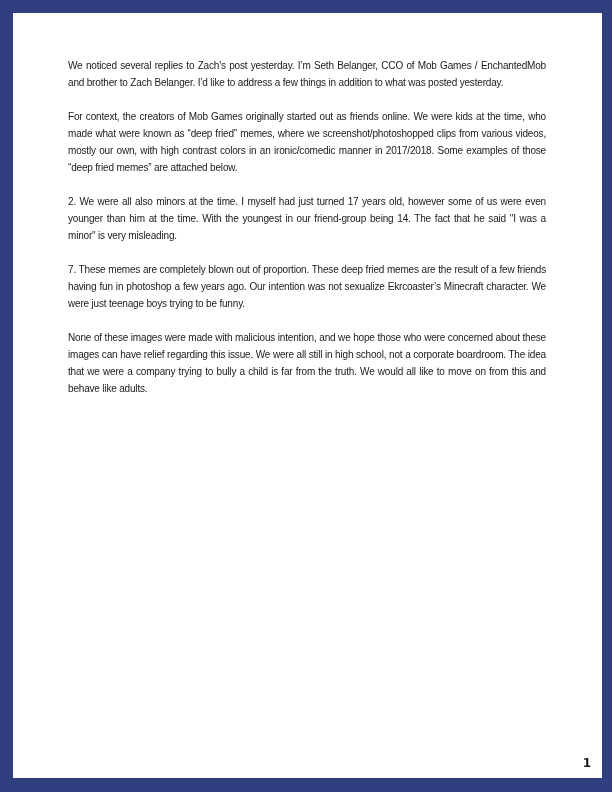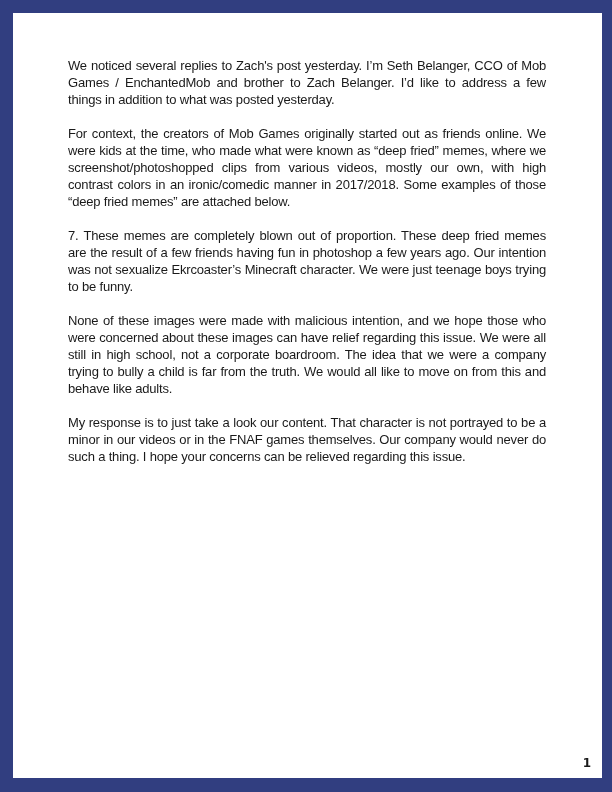--- a/index.html
+++ b/index.html
@@ -19,21 +19,21 @@
     font-family: "Liberation Sans", sans-serif;
     color: var(--text-color, #1a1a1a);
     overflow: hidden;
   }
   .content {
     box-sizing: border-box;
     padding: 44px 56px 0 55px;
   }
   .content p {
     margin: 0 0 17px 0;
-    font-size: 13px;
+    font-size: 10px;
     line-height: 17px;
     letter-spacing: -0.18px;
     text-align: justify;
   }
   .page-number {
     position: absolute;
     right: 11px;   
     bottom: 8px;   
     font-family: "DejaVu Sans", sans-serif;
     font-weight: 700;
@@ -41,18 +41,18 @@
     color: var(--text-color, #1a1a1a);
   }
 </style>
 </head>
 <body>
 
 <div class="page">
   <div class="content">
     <p>We noticed several replies to Zach's post yesterday. I’m Seth Belanger, CCO of Mob Games / EnchantedMob and brother to Zach Belanger. I’d like to address a few things in addition to what was posted yesterday.</p>
     <p>For context, the creators of Mob Games originally started out as friends online. We were kids at the time, who made what were known as “deep fried” memes, where we screenshot/photoshopped clips from various videos, mostly our own, with high contrast colors in an ironic/comedic manner in 2017/2018. Some examples of those “deep fried memes” are attached below.</p>
+    <p>2. We were all also minors at the time. I myself had just turned 17 years old, however some of us were even younger than him at the time. With the youngest in our friend-group being 14. The fact that he said "I was a minor" is very misleading.</p>
     <p>7. These memes are completely blown out of proportion. These deep fried memes are the result of a few friends having fun in photoshop a few years ago. Our intention was not sexualize Ekrcoaster’s Minecraft character. We were just teenage boys trying to be funny.</p>
     <p>None of these images were made with malicious intention, and we hope those who were concerned about these images can have relief regarding this issue. We were all still in high school, not a corporate boardroom. The idea that we were a company trying to bully a child is far from the truth. We would all like to move on from this and behave like adults.</p>
-    <p>My response is to just take a look our content. That character is not portrayed to be a minor in our videos or in the FNAF games themselves. Our company would never do such a thing. I hope your concerns can be relieved regarding this issue.</p>
   </div>
   <div class="page-number">1</div>
 </div>
 
 </body></html>

